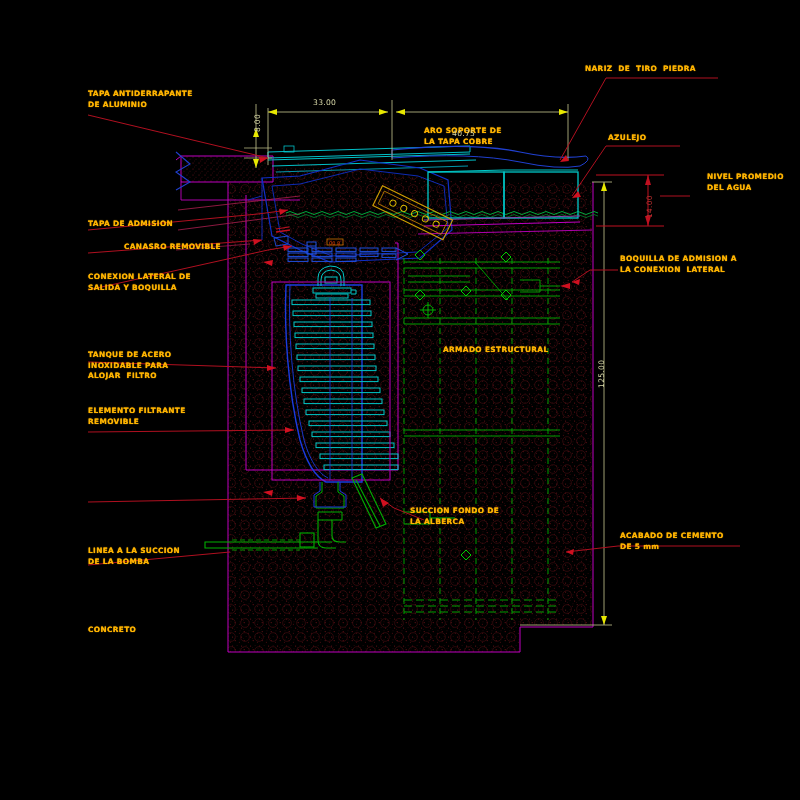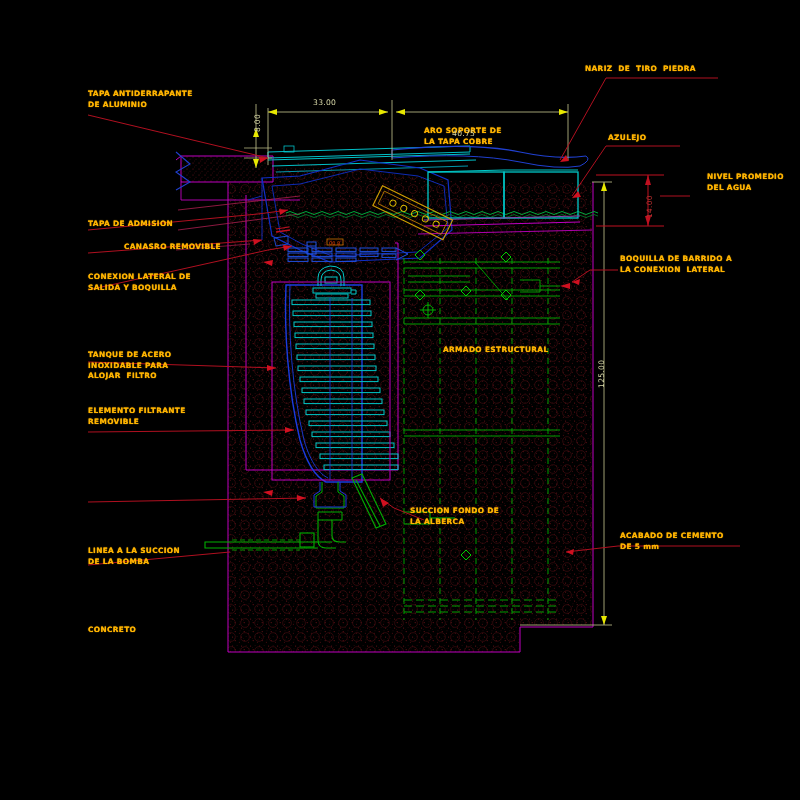--- a/index.html
+++ b/index.html
@@ -335,21 +335,21 @@
 <div class="lbl" style="left:88px;top:406px;">ELEMENTO FILTRANTE
 REMOVIBLE</div>
 <div class="lbl" style="left:88px;top:546px;">LINEA A LA SUCCION
 DE LA BOMBA</div>
 <div class="lbl" style="left:88px;top:625px;">CONCRETO</div>
 
 <div class="lbl" style="left:585px;top:64px;">NARIZ  DE  TIRO  PIEDRA</div>
 <div class="lbl" style="left:608px;top:133px;">AZULEJO</div>
 <div class="lbl" style="left:682px;top:172px;margin-left:25px;">NIVEL PROMEDIO
 DEL AGUA</div>
-<div class="lbl" style="left:620px;top:254px;">BOQUILLA DE BARRIDO A
+<div class="lbl" style="left:620px;top:254px;">BOQUILLA DE ADMISION A
 LA CONEXION  LATERAL</div>
 <div class="lbl" style="left:620px;top:531px;">ACABADO DE CEMENTO
 DE 5 mm</div>
 
 <div class="lbl" style="left:424px;top:126px;">ARO SOPORTE DE
 LA TAPA COBRE</div>
 <div class="lbl" style="left:443px;top:345px;">ARMADO ESTRUCTURAL</div>
 <div class="lbl" style="left:410px;top:506px;">SUCCION FONDO DE
 LA ALBERCA</div>
 

